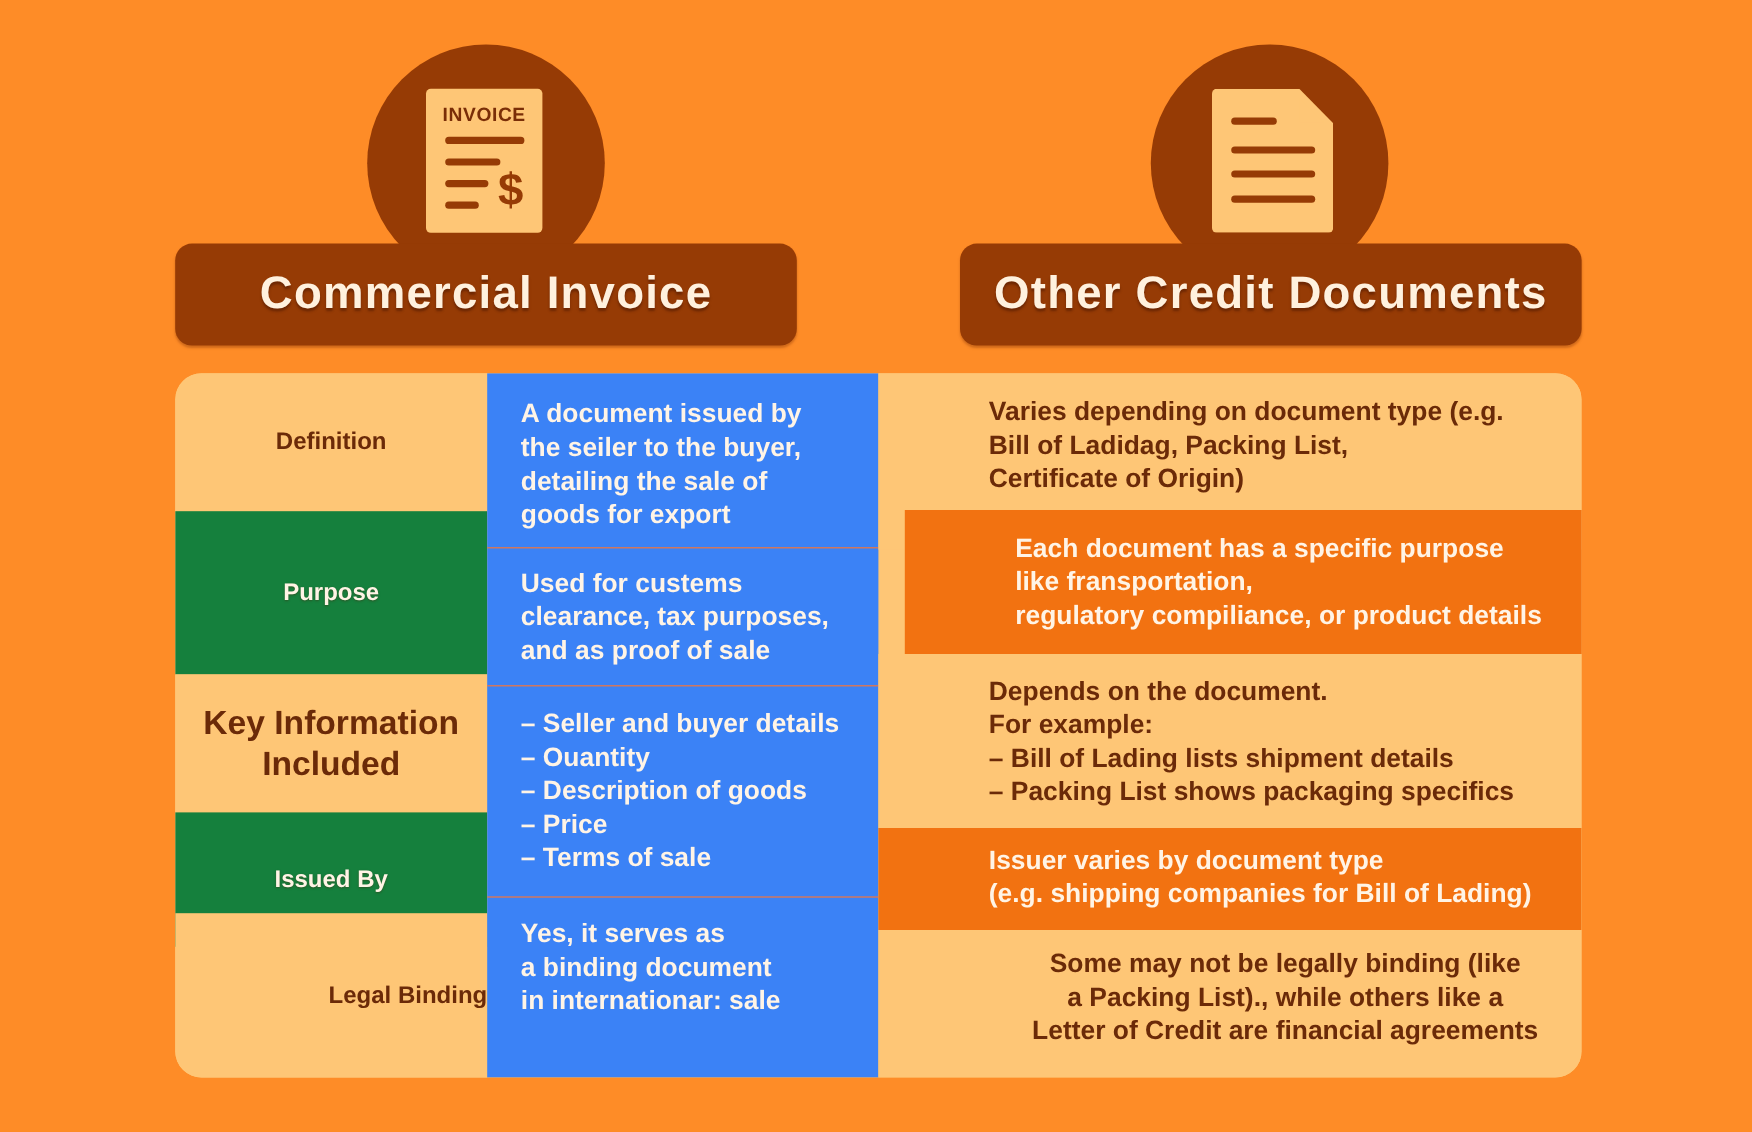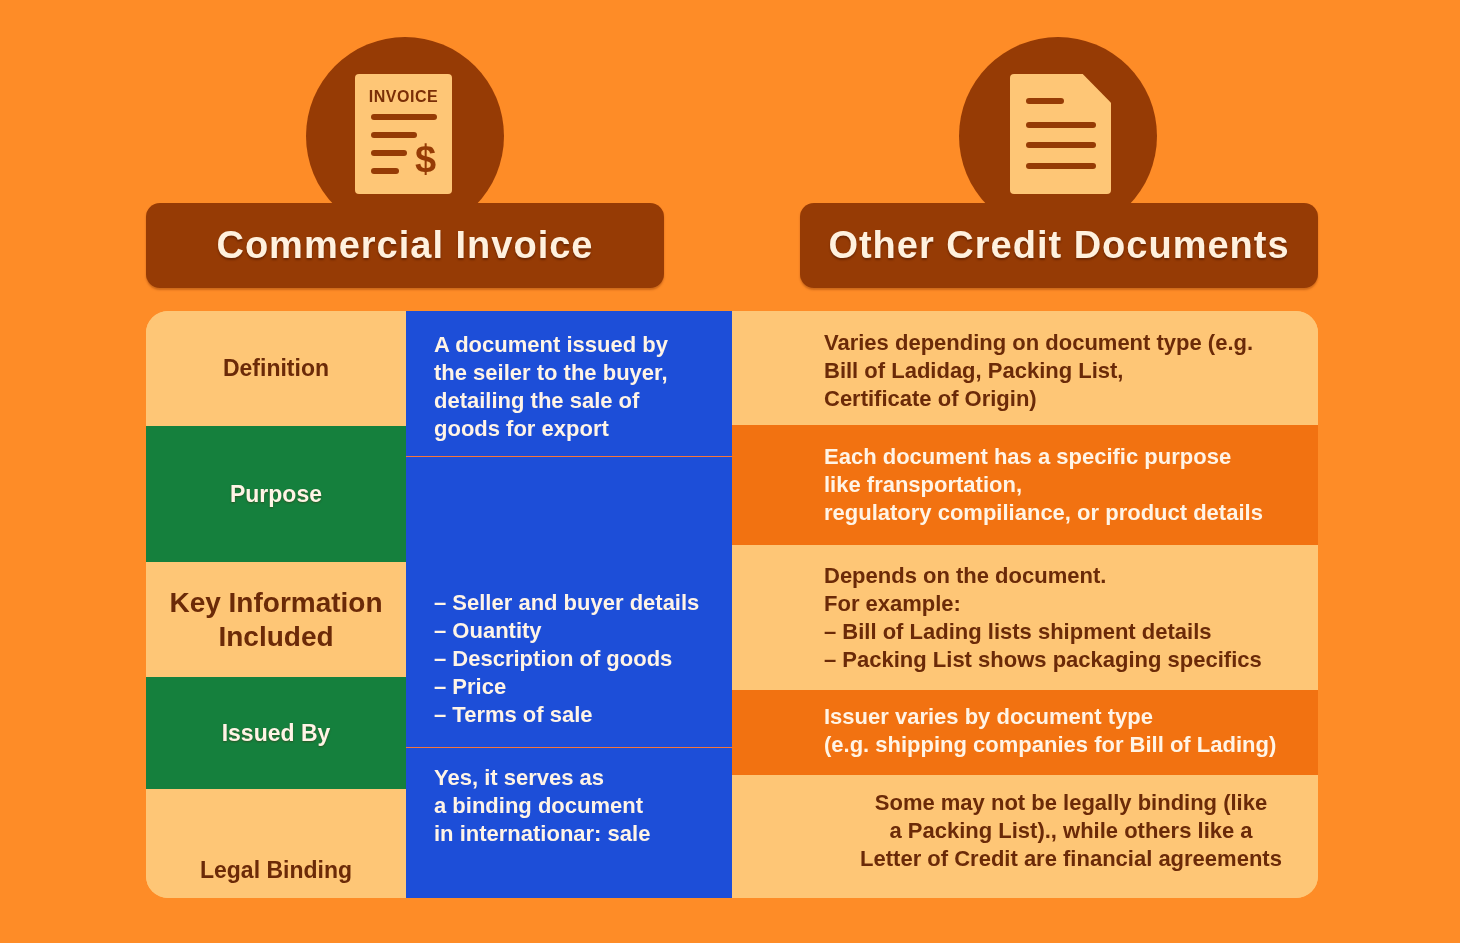--- a/index.html
+++ b/index.html
@@ -68,30 +68,30 @@
     width: 1172px; height: 587px;
     border-radius: 22px;
     overflow: hidden;
     background: #FEC676;
   }
   .row-label {
     position: absolute; left: 0; width: 260px;
     display: flex; align-items: center; justify-content: center;
     text-align: center;
     font-weight: bold;
-    font-size: 23px;
+    font-size: 20px;
     line-height: 35px;
   }
   .row-label.light { background: #FEC676; color: #6B2A08; }
   .row-label.dark  { background: #15803d; color: #FFF4E6; text-shadow: 0 1px 2px rgba(80,20,0,0.4); }
 
   .mid-col {
     position: absolute; left: 260px; top: 0;
     width: 326px; height: 587px;
-    background: #1d4ed8;
+    background: #3b82f6;
   }
   .mid-cell {
     position: absolute; left: 0; width: 326px;
     padding-left: 28px;
     color: #FFF4E6;
     font-size: 22px;
     line-height: 28px;
     font-weight: bold;
     border-bottom: 1px solid #F5763A;
   }
@@ -148,51 +148,56 @@
   <div class="row-label dark" style="top:115px; height:136px;">
     <span>Purpose</span>
   </div>
   <div class="row-label light" style="top:251px; height:115px; flex-direction:column; font-size:28px; line-height:34px;">
     <span>Key Information</span>
     <span>Included</span>
   </div>
   <div class="row-label dark" style="top:366px; height:112px;">
     <span>Issued By</span>
   </div>
-  <div class="row-label light" style="top:490px; height:139px;">
+  <div class="row-label light" style="top:450px; height:139px;justify-content:flex-end;">
     <span>Legal Binding</span>
   </div>
 
   <div class="mid-col">
     <div class="mid-cell" style="top:0; height:146px; padding-top:20px;">
       <span class="text-line">A document issued by</span>
       <span class="text-line">the seiler to the buyer,</span>
       <span class="text-line">detailing the sale of</span>
       <span class="text-line">goods for export</span>
     </div>
+    <div class="mid-cell" style="top:146px; height:115px; padding-top:15px;">
+      <span class="text-line">Used for custems</span>
+      <span class="text-line">clearance, tax purposes,</span>
+      <span class="text-line">and as proof of sale</span>
+    </div>
     <div class="mid-cell" style="top:261px; height:176px; padding-top:17px;">
       <span class="text-line">– Seller and buyer details</span>
       <span class="text-line">– Ouantity</span>
       <span class="text-line">– Description of goods</span>
       <span class="text-line">– Price</span>
       <span class="text-line">– Terms of sale</span>
     </div>
     <div class="mid-cell last" style="top:437px; height:150px; padding-top:16px;">
       <span class="text-line">Yes, it serves as</span>
       <span class="text-line">a binding document</span>
       <span class="text-line">in internationar: sale</span>
     </div>
   </div>
 
   <div class="right-cell light" style="top:0; height:147px; padding-top:18px;">
     <span class="text-line">Varies depending on document type (e.g.</span>
     <span class="text-line">Bill of Ladidag, Packing List,</span>
     <span class="text-line">Certificate of Origin)</span>
   </div>
-  <div class="right-cell dark" style="top:114px; height:120px; padding-top:18px;">
+  <div class="right-cell dark" style="top:114px; height:120px; padding-top:18px;margin-left:22px;">
     <span class="text-line">Each document has a specific purpose</span>
     <span class="text-line">like fransportation,</span>
     <span class="text-line">regulatory compiliance, or product details</span>
   </div>
   <div class="right-cell light" style="top:234px; height:145px; padding-top:17px;">
     <span class="text-line">Depends on the document.</span>
     <span class="text-line">For example:</span>
     <span class="text-line">– Bill of Lading lists shipment details</span>
     <span class="text-line">– Packing List shows packaging specifics</span>
   </div>

